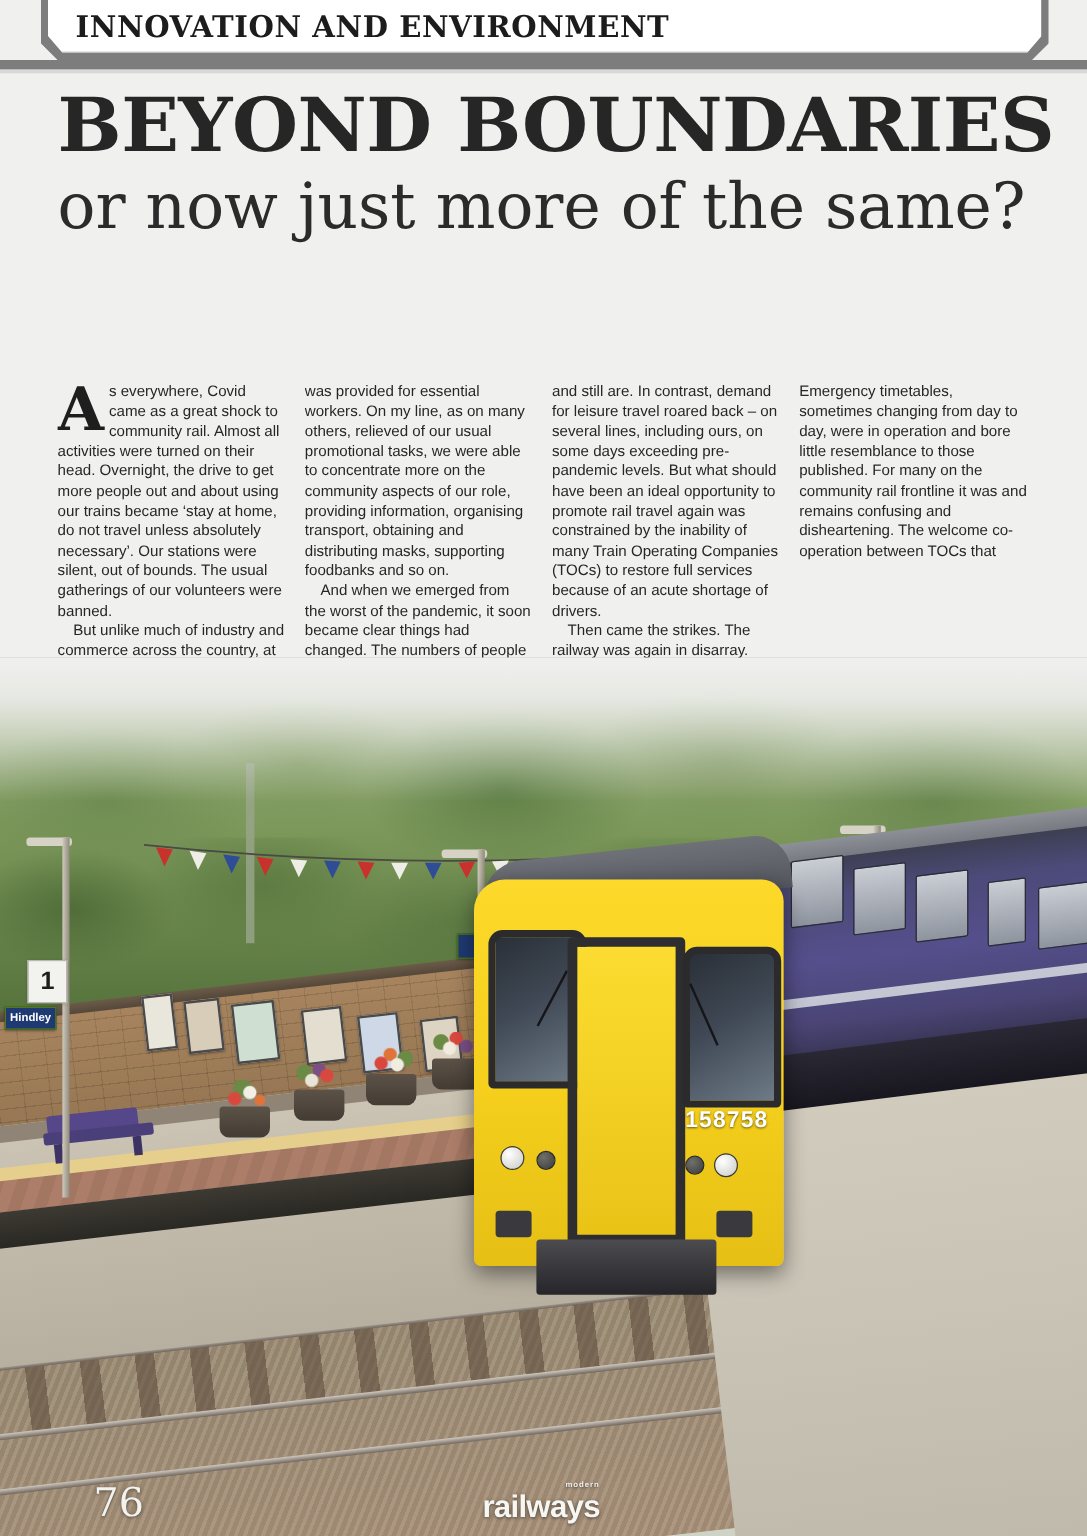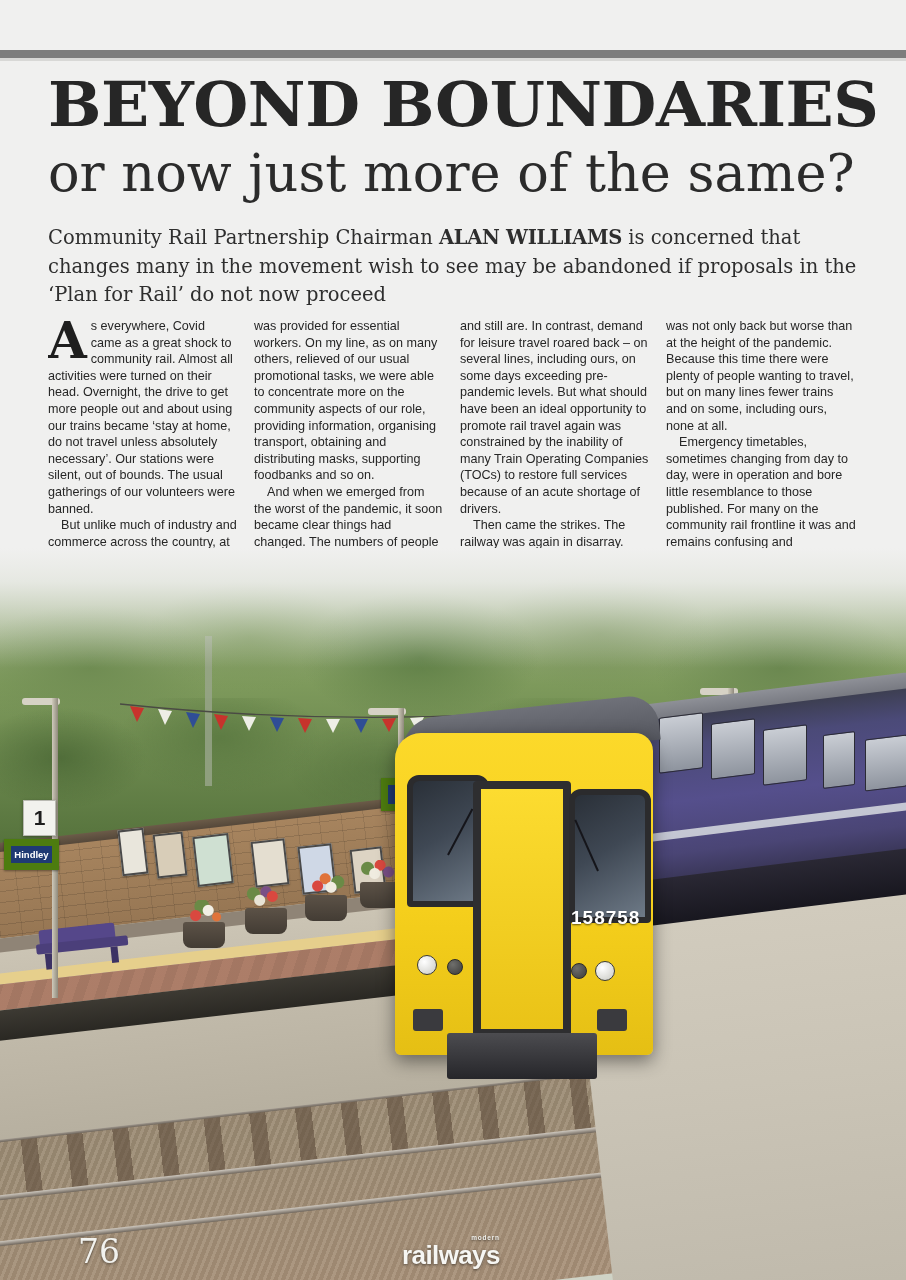--- a/index.html
+++ b/index.html
@@ -196,21 +196,21 @@
   
   .lamp{position:absolute;z-index:18;}
   .lamp-pole{position:absolute;bottom:0;width:6px;background:linear-gradient(to right,#cfcabb,#8f8a7c);}
   .lamp-head{position:absolute;top:0;width:38px;height:7px;background:#d6d2c5;border-radius:3px;}
 
   
   .sign-blue{
     position:absolute;z-index:19;background:#1f3a73;color:#fff;
     font-family:"Liberation Sans", sans-serif;font-size:11px;font-weight:700;
     display:flex;align-items:center;justify-content:center;
-    border:7px solid #4d7c0f;box-shadow:0 1px 2px rgba(0,0,0,.4);
+    border:1px solid #4d7c0f;box-shadow:0 1px 2px rgba(0,0,0,.4);
   }
   .sign-white{
     position:absolute;z-index:19;background:#f2f2ee;color:#1d1d1d;
     font-family:"Liberation Sans", sans-serif;font-weight:700;
     display:flex;align-items:center;justify-content:center;
     border:1px solid #b9b9b2;box-shadow:0 1px 3px rgba(0,0,0,.35);
   }
 
   
   .ballast{
@@ -296,21 +296,21 @@
   }
   .cab-win{
     position:absolute;top:42px;width:70px;height:120px;
     background:linear-gradient(150deg,#2a3038 0%,#3f4854 45%,#6e7a87 100%);
     border:6px solid #2b2b2d;border-radius:12px 12px 4px 4px;
   }
   .wiper{position:absolute;width:2px;background:#15151a;transform-origin:bottom center;}
   .headlamp{position:absolute;width:18px;height:18px;border-radius:50%;background:radial-gradient(circle at 35% 32%,#ffffff,#c8c8c2);border:1px solid #3a3a3a;}
   .taillamp{position:absolute;width:14px;height:14px;border-radius:50%;background:radial-gradient(circle at 35% 32%,#6f6f6c,#3b3b39);border:1px solid #2b2b2b;}
   .unitnum{
-    position:absolute;left:176px;top:174px;
+    position:absolute;left:176px;top:190px;
     font-family:"Liberation Sans", sans-serif;font-weight:700;font-size:19px;
     color:#fff;letter-spacing:1px;text-shadow:0 1px 2px rgba(0,0,0,.6);
     background:rgba(45,45,48,.0);
   }
   .smallnum{
     position:absolute;left:184px;top:300px;
     font-family:"Liberation Sans", sans-serif;font-size:11px;color:#8a7a2e;
   }
   .coupler{
     position:absolute;left:52px;top:300px;width:150px;height:46px;
@@ -337,47 +337,50 @@
     font-family:"Liberation Sans", sans-serif;font-size:26px;font-weight:700;
     color:#f6f6f3;letter-spacing:-.6px;display:block;line-height:27px;
     text-shadow:0 1px 3px rgba(0,0,0,.55);
   }
 </style>
 </head>
 <body>
 
 <div class="page">
 
+  <div class="banner-wrap">
+    <div class="banner-outer"></div>
+    <div class="banner-inner"></div>
+    <div class="banner-title">INNOVATION AND ENVIRONMENT</div>
+  </div>
   <div class="banner-shadowline"></div>
   <div class="banner-shadowline2"></div>
 
   <div class="headline">BEYOND BOUNDARIES</div>
   <div class="subhead">or now just more of the same?</div>
 
-  <div class="standfirst"><span>Community Rail Partnership Chairman </span><b>ALAN WILLIAMS</b><span> is concerned that changes many in the movement wish to see may be abandoned if proposals in the ‘Plan for Rail’ do not now proceed</span></div>
 
   <div class="cols">
 
     <div class="col">
       <p><span class="dropcap">A</span><span>s everywhere, Covid came as a great shock to community rail. Almost all activities were turned on their head. Overnight, the drive to get more people out and about using our trains became ‘stay at home, do not travel unless absolutely necessary’. Our stations were silent, out of bounds. The usual gatherings of our volunteers were banned.</span></p>
       <p>But unlike much of industry and commerce across the country, at Government behest, the railway didn’t close, and a reduced service</p>
     </div>
 
     <div class="col">
       <p style="text-indent:0">was provided for essential workers. On my line, as on many others, relieved of our usual promotional tasks, we were able to concentrate more on the community aspects of our role, providing information, organising transport, obtaining and distributing masks, supporting foodbanks and so on.</p>
       <p>And when we emerged from the worst of the pandemic, it soon became clear things had changed. The numbers of people commuting stayed far below pre-Covid levels –</p>
     </div>
 
     <div class="col">
       <p style="text-indent:0">and still are. In contrast, demand for leisure travel roared back – on several lines, including ours, on some days exceeding pre-pandemic levels. But what should have been an ideal opportunity to promote rail travel again was constrained by the inability of many Train Operating Companies (TOCs) to restore full services because of an acute shortage of drivers.</p>
       <p>Then came the strikes. The railway was again in disarray. Suddenly the ‘do not travel’ message, usually the last resort of a railway operator,</p>
     </div>
 
     <div class="col">
-      <p style="text-indent:0">was not only back but worse than at the height of the pandemic. Because this time there were plenty of people wanting to travel, but on many lines fewer trains and on some, including ours, none at all.</p>
       <p>Emergency timetables, sometimes changing from day to day, were in operation and bore little resemblance to those published. For many on the community rail frontline it was and remains confusing and disheartening. The welcome co-operation between TOCs that</p>
     </div>
 
   </div>
 
   <div class="photo">
 
     <div class="trees"></div>
     <div class="trees2"></div>
     <div class="tree-trunk"></div>

